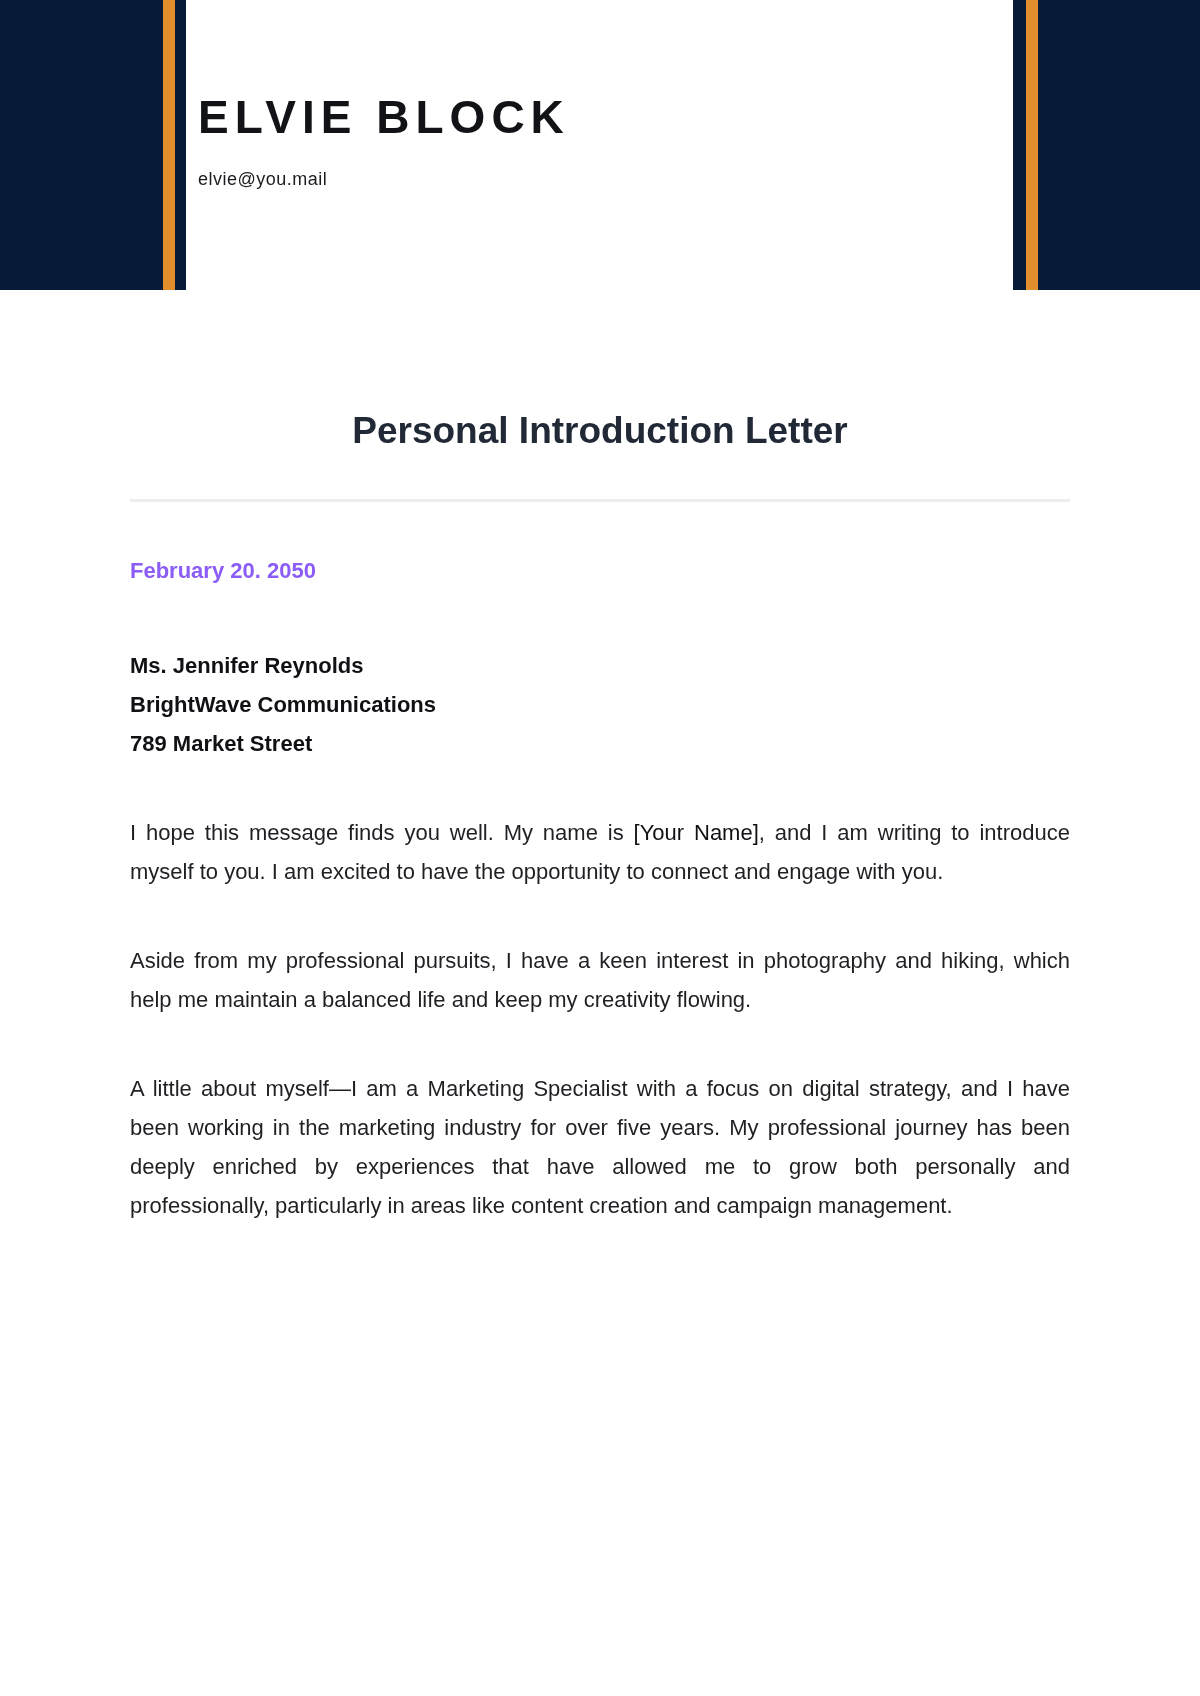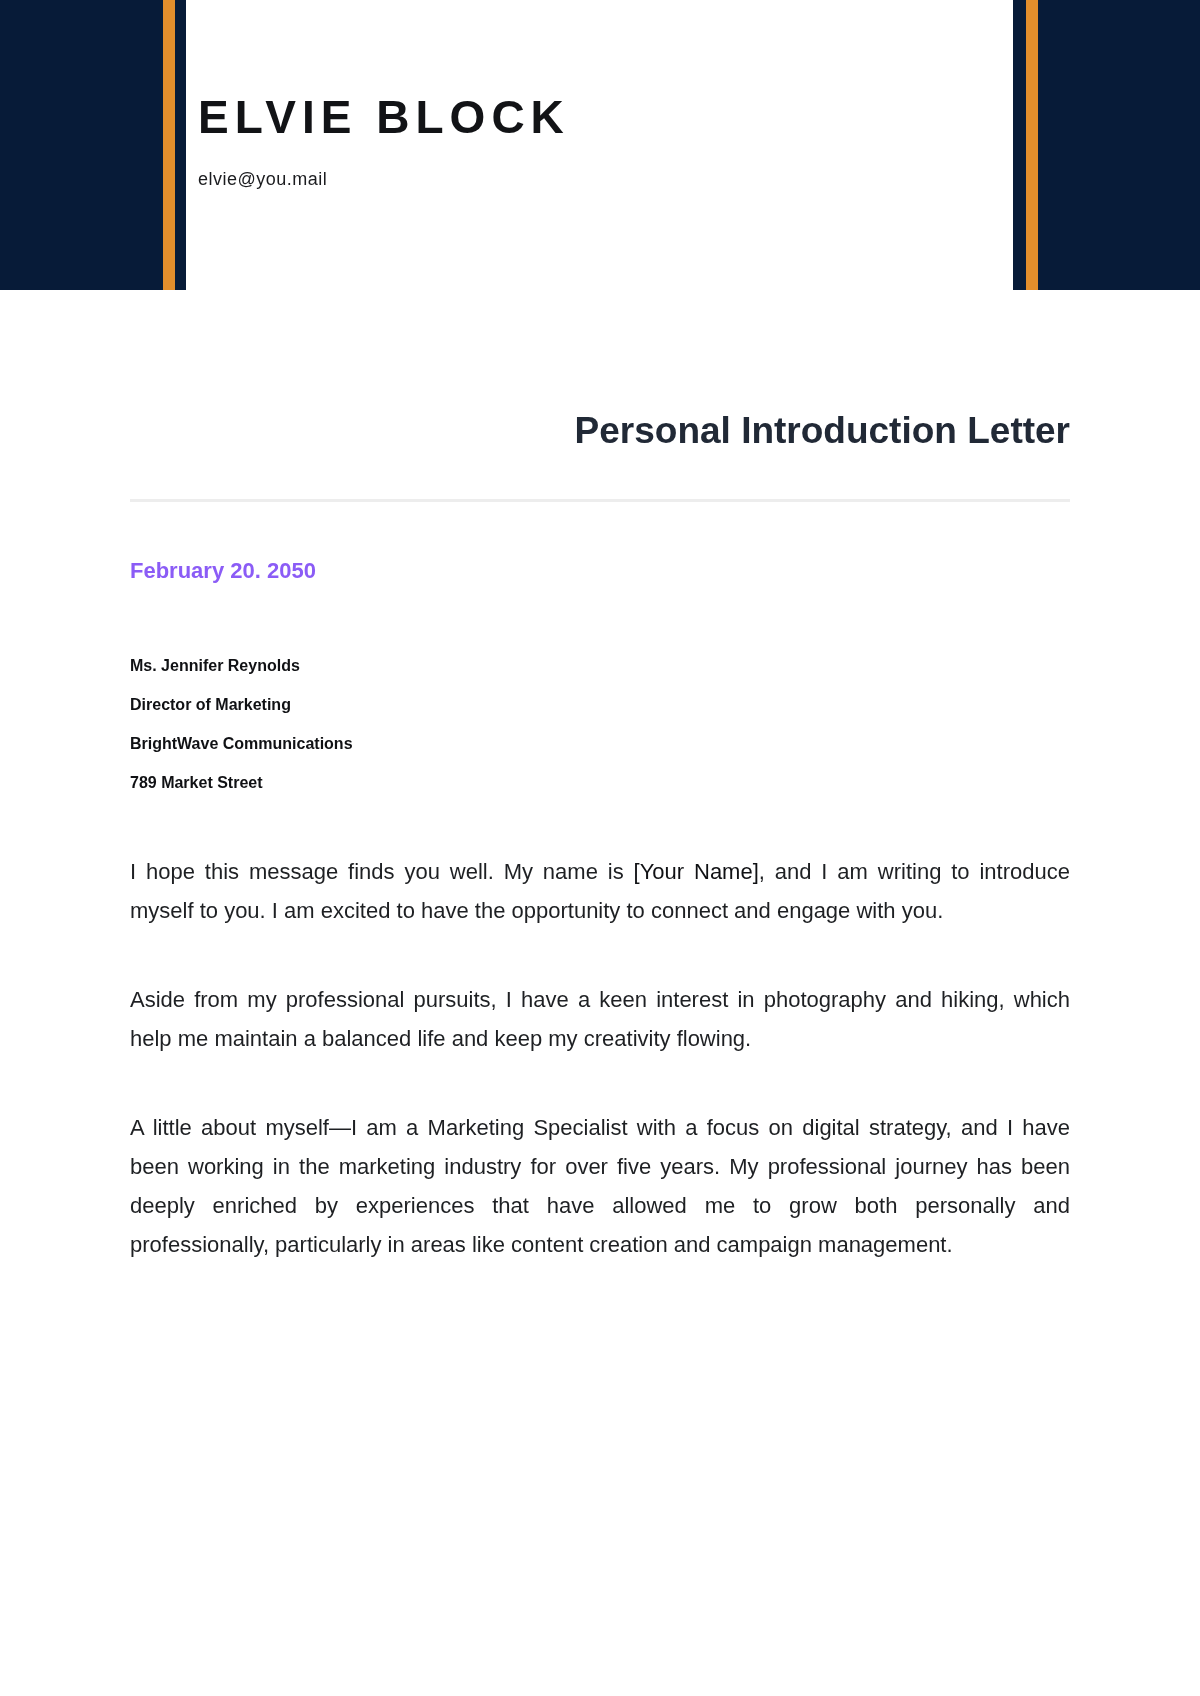--- a/index.html
+++ b/index.html
@@ -66,21 +66,21 @@
   }
 
   
   .content {
     width: 940px;
     margin: 0 auto;
     color: #1E2023;
   }
   .doc-title {
     margin: 118px 0 0 0;
-    text-align: right;
+    text-align: center;
     font-size: 37px;
     font-weight: 700;
     color: #212936;
     line-height: 1.25;
   }
   .divider {
     height: 3px;
     background: #EDEDED;
     border: none;
     margin: 45px 0 0 0;
@@ -88,21 +88,21 @@
   .letter-date {
     margin: 56px 0 0 0;
     font-size: 22px;
     font-weight: 700;
     color: #8b5cf6;
   }
   .recipient-block {
     margin: 62px 0 0 0;
   }
   .recipient-line {
-    font-size: 16px;
+    font-size: 22px;
     font-weight: 700;
     color: #101114;
     line-height: 39px;
   }
   .salutation {
     margin: 58px 0 0 0;
     font-size: 22px;
     color: #1E2023;
     line-height: 39px;
   }
@@ -144,21 +144,20 @@
 
   <div class="content">
     <h2 class="doc-title">Personal Introduction Letter</h2>
 
     <hr class="divider">
 
     <p class="letter-date">February 20. 2050</p>
 
     <div class="recipient-block">
       <div class="recipient-line">Ms. Jennifer Reynolds</div>
-      <div class="recipient-line">Director of Marketing</div>
       <div class="recipient-line">BrightWave Communications</div>
       <div class="recipient-line">789 Market Street</div>
     </div>
 
 
     <p class="body-paragraph"><span>I hope this message finds you well. My name is </span><span class="bold-inline">[Your Name]</span><span>, and I am writing to introduce myself to you. I am excited to have the opportunity to connect and engage with you.</span></p>
 
     <p class="body-paragraph">Aside from my professional pursuits, I have a keen interest in photography and hiking, which help me maintain a balanced life and keep my creativity flowing.</p>
 
     <p class="body-paragraph">A little about myself—I am a Marketing Specialist with a focus on digital strategy, and I have been working in the marketing industry for over five years. My professional journey has been deeply enriched by experiences that have allowed me to grow both personally and professionally, particularly in areas like content creation and campaign management.</p>

